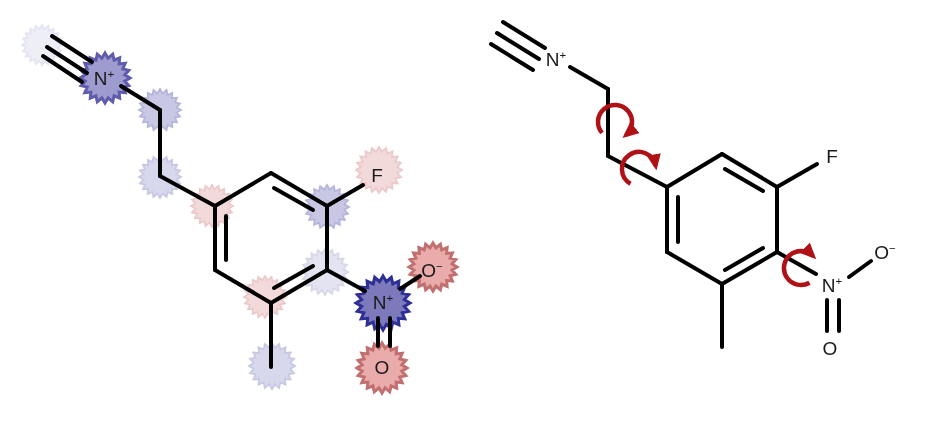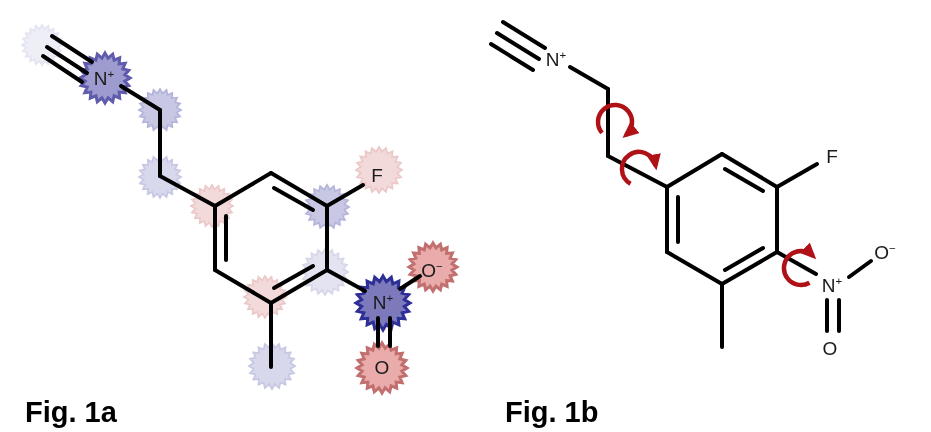--- a/index.html
+++ b/index.html
@@ -127,16 +127,14 @@
     <g class="atoms" text-anchor="middle" fill="#1a1a1a">
       <text y="66"><tspan x="556">N</tspan><tspan class="sup" dy="-7">+</tspan></text>
       <text y="163"><tspan x="832">F</tspan></text>
       <text y="292"><tspan x="832">N</tspan><tspan class="sup" dy="-7">+</tspan></text>
       <text y="259"><tspan x="885">O</tspan><tspan class="sup" dy="-7">−</tspan></text>
       <text y="355"><tspan x="830">O</tspan></text>
     </g>
   </g>
 </svg>
 
-<div class="caption caption-a">Fig. 1a</div>
-<div class="caption caption-b">Fig. 1b</div>
 
 </div>
 
 </body></html>

